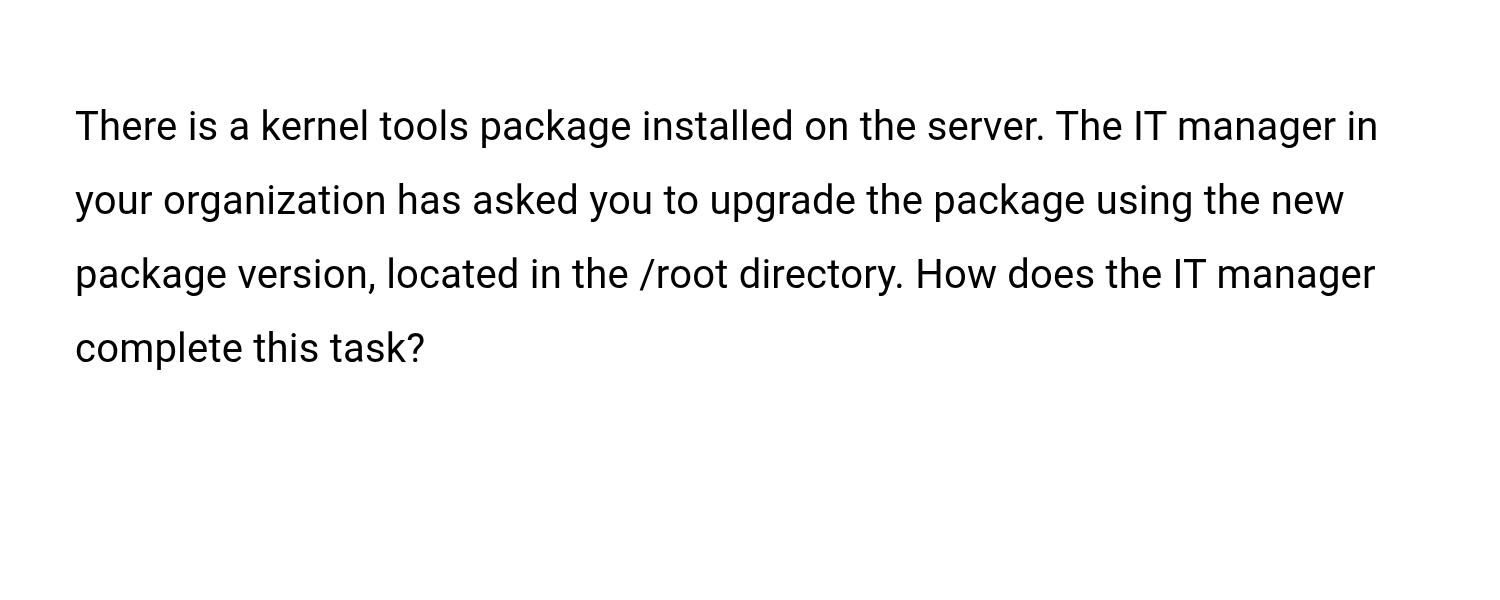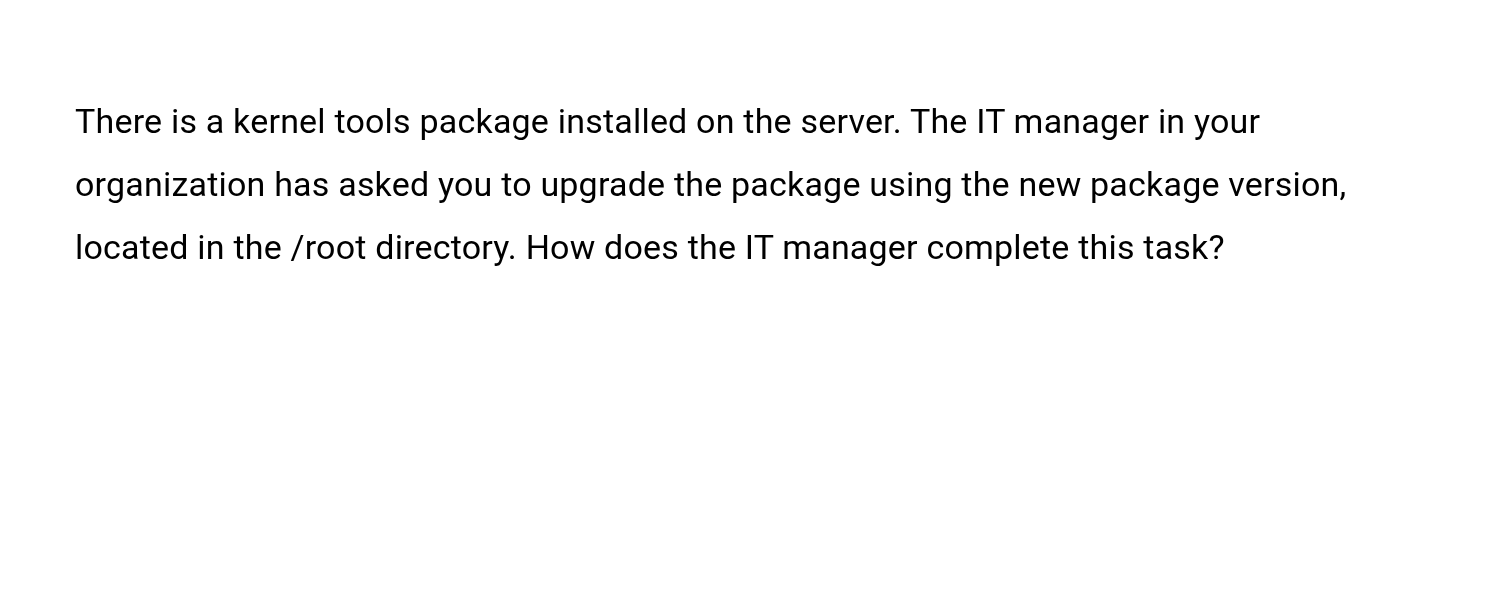--- a/index.html
+++ b/index.html
@@ -10,21 +10,21 @@
     body {
       width: 1500px;
       height: 600px;
       background: #ffffff;
       font-family: -apple-system, BlinkMacSystemFont, "Segoe UI", Roboto, Helvetica, Arial, sans-serif;
       display: flex;
       align-items: flex-start;
       padding: 90px 75px 50px 75px;
     }
     .question-text {
-      font-size: 34px;
+      font-size: 40px;
       line-height: 1.85;
       color: #000000;
       font-weight: 400;
       letter-spacing: 0.2px;
     }
   </style>
 </head>
 <body>
 
 <p class="question-text">There is a kernel tools package installed on the server. The IT manager in your organization has asked you to upgrade the package using the new package version, located in the /root directory. How does the IT manager complete this task?</p>

